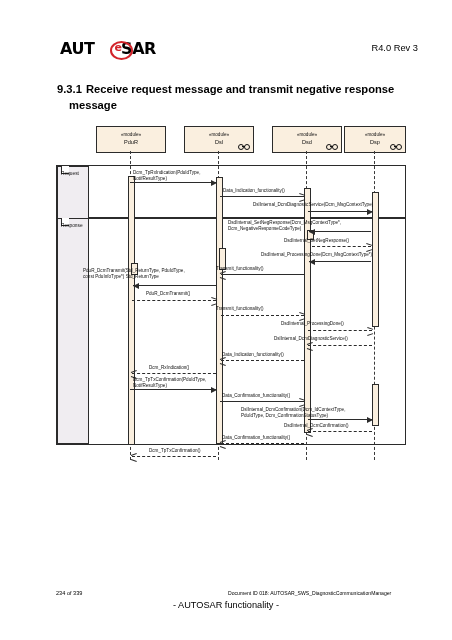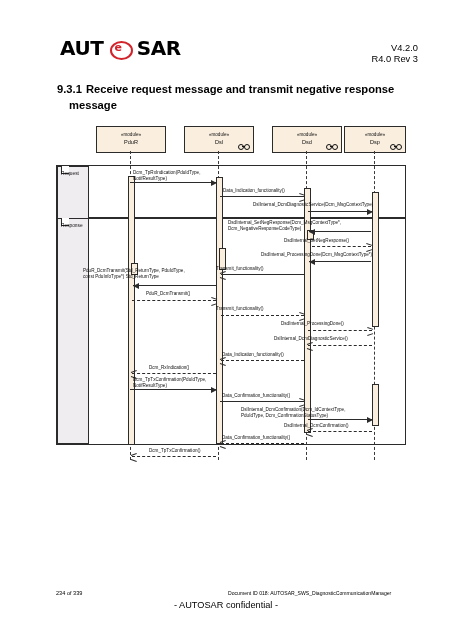--- a/index.html
+++ b/index.html
@@ -8,21 +8,21 @@
     font-family:"Liberation Sans",sans-serif;
     color:#000;overflow:hidden;position:relative;
   }
   .page{position:absolute;inset:0;}
 
   
   .header{position:absolute;left:0;top:18px;width:452px;height:44px;}
   .logo{position:absolute;left:60px;top:22px;width:118px;height:17px;}
   .logo-text{
     font-family:"DejaVu Sans",sans-serif;
-    font-weight:bold;font-size:20px;letter-spacing:-0.4px;
+    font-weight:bold;font-size:16px;letter-spacing:-0.4px;
     color:#000;line-height:17px;white-space:nowrap;
   }
   .logo-ring{
     position:absolute;left:50px;top:1px;width:19px;height:15px;
     border:2.4px solid #d2232a;border-radius:50%;
   }
   .logo-e{
     position:absolute;left:54.5px;top:1.5px;
     font-family:"DejaVu Sans",sans-serif;font-size:11px;font-weight:bold;
     color:#d2232a;line-height:12px;
@@ -130,21 +130,20 @@
 
 <div class="page">
 
   <div class="header">
     <div class="logo">
       <span class="logo-text">AUT</span><span class="logo-text" style="visibility:hidden">OO</span><span class="logo-text">SAR</span>
       <span class="logo-ring"></span>
       <span class="logo-e">e</span>
     </div>
     <div class="hdr-lines">
-      <div>V4.2.0</div>
       <div>R4.0 Rev 3</div>
     </div>
   </div>
 
   <div class="sec-title">
     <span class="num">9.3.1</span><span>Receive request message and transmit negative response</span>
     <span class="ln2">message</span>
   </div>
 
   <div class="diagram">
@@ -321,16 +320,16 @@
     <div class="mlabel" style="left:93px;top:322px;">Dcm_TpTxConfirmation()</div>
     <div class="msg dash" style="left:76px;top:330px;width:84px;">
       <span class="arrow open-l"></span>
     </div>
 
   </div>
 
   <div class="footer">
     <div class="fl">234 of 339</div>
     <div class="fr">Document ID 018: AUTOSAR_SWS_DiagnosticCommunicationManager</div>
-    <div class="fc">- AUTOSAR confidential -</div>
+    <div class="fc">- AUTOSAR functionality -</div>
   </div>
 
 </div>
 
 </body></html>

